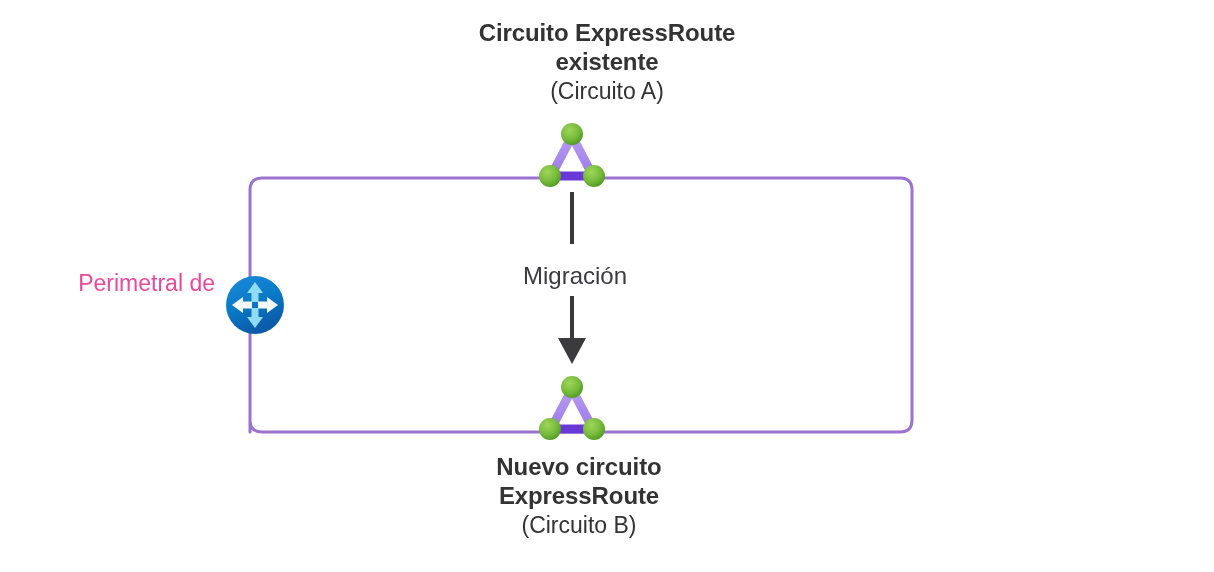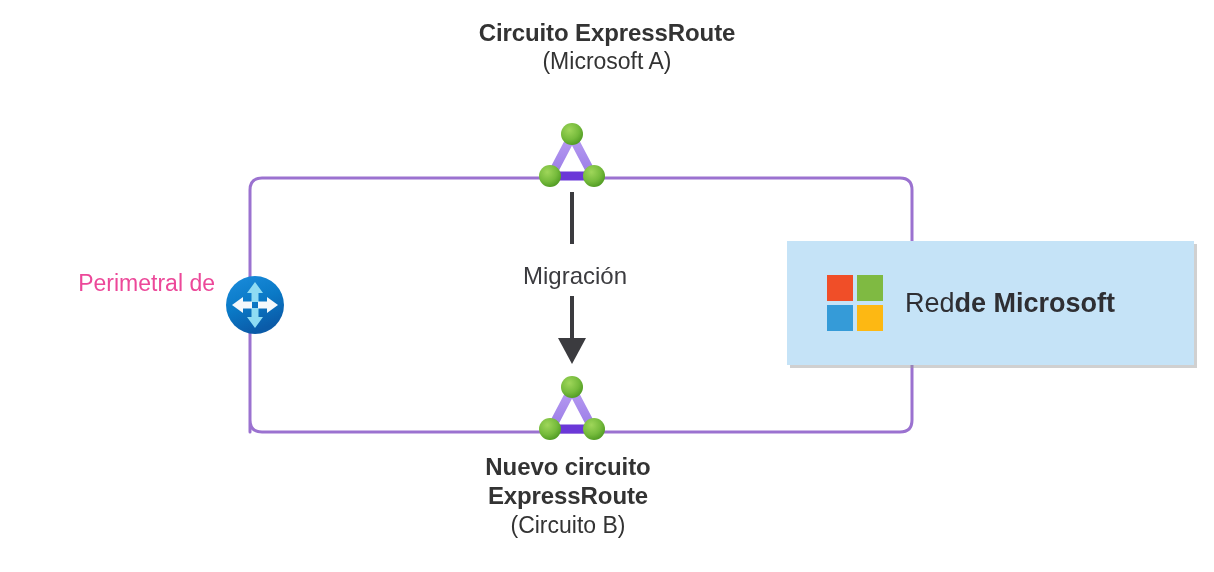--- a/index.html
+++ b/index.html
@@ -40,21 +40,21 @@
   }
 
   
   #top-caption {
     left: 357px;
     top: 18px;
     width: 500px;
   }
   
   #bottom-caption {
-    left: 318px;
+    left: 329px;
     top: 452px;
     width: 500px;
   }
 
   
   #ce-label {
     position: absolute;
     left: 10px;
     top: 269px;
     width: 205px;
@@ -145,21 +145,22 @@
              Q 912 178 912 190
              L 912 420
              Q 912 432 900 432
              L 262 432
              Q 250 432 250 420
              Z" fill="none" stroke="#9b72d0" stroke-width="3" stroke-linejoin="round"></path>
   </svg>
 
   <div class="label-block" id="top-caption">
     <div class="label-strong">Circuito ExpressRoute</div>
-    <div class="label-light">(Microsoft A)</div>
+    <div class="label-strong">existente</div>
+    <div class="label-light">(Circuito A)</div>
   </div>
 
   <div class="circuit-icon" id="circuit-top">
     <svg width="72" height="68" viewBox="0 0 72 68">
       <defs>
         <linearGradient id="legGradT" x1="0" y1="0" x2="0" y2="1">
           <stop offset="0%" stop-color="#b79cf2"></stop>
           <stop offset="100%" stop-color="#9a7be6"></stop>
         </linearGradient>
         <radialGradient id="nodeGradT" cx="38%" cy="32%" r="72%">
@@ -209,32 +210,20 @@
       <path d="M30 7 L38 18 L33.5 18 L33.5 27 L26.5 27 L26.5 18 L22 18 Z" fill="#8fdcf3"></path>
 
       <path d="M30 53 L22 42 L26.5 42 L26.5 33 L33.5 33 L33.5 42 L38 42 Z" fill="#8fdcf3"></path>
 
       <path d="M7 30 L18 22 L18 26.5 L27 26.5 L27 33.5 L18 33.5 L18 38 Z" fill="#f4f8fb"></path>
 
       <path d="M53 30 L42 38 L42 33.5 L33 33.5 L33 26.5 L42 26.5 L42 22 Z" fill="#f4f8fb"></path>
     </svg>
   </div>
 
-  <div id="ms-panel">
-    <div id="ms-logo">
-      <i style="background:#f04e28"></i>
-      <i style="background:#7fba42"></i>
-      <i style="background:#359bd8"></i>
-      <i style="background:#fdb813"></i>
-    </div>
-    <div class="panel-text">
-      <span class="thin">Red </span>
-        <span class="thick">de Microsoft</span>
-    </div>
-  </div>
 
   <div class="circuit-icon" id="circuit-bot">
     <svg width="72" height="68" viewBox="0 0 72 68">
       <defs>
         <linearGradient id="legGradB" x1="0" y1="0" x2="0" y2="1">
           <stop offset="0%" stop-color="#b79cf2"></stop>
           <stop offset="100%" stop-color="#9a7be6"></stop>
         </linearGradient>
         <radialGradient id="nodeGradB" cx="38%" cy="32%" r="72%">
           <stop offset="0%" stop-color="#9fd65a"></stop>

